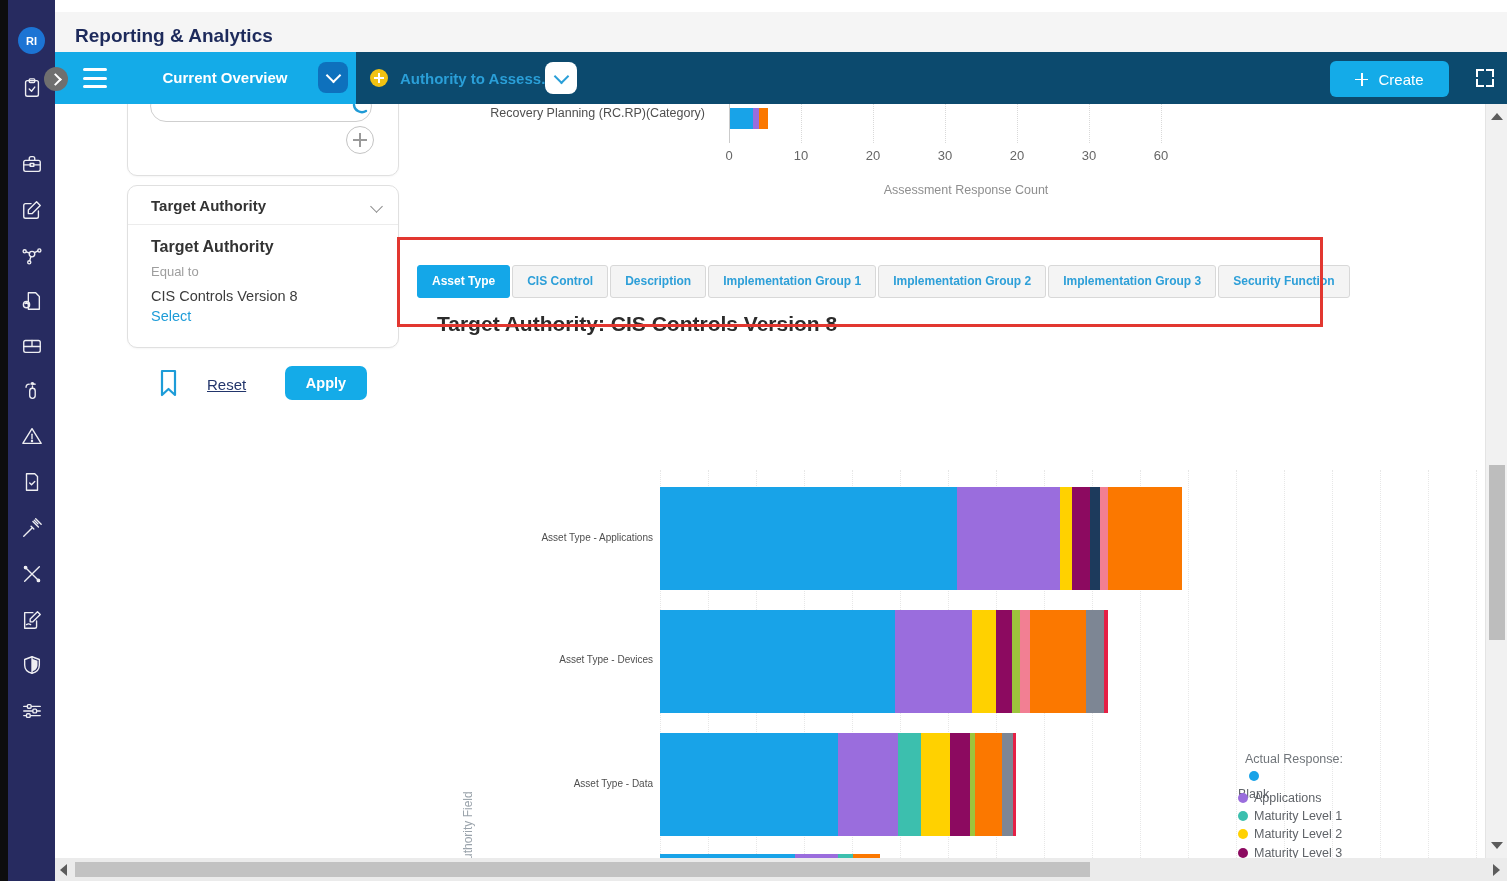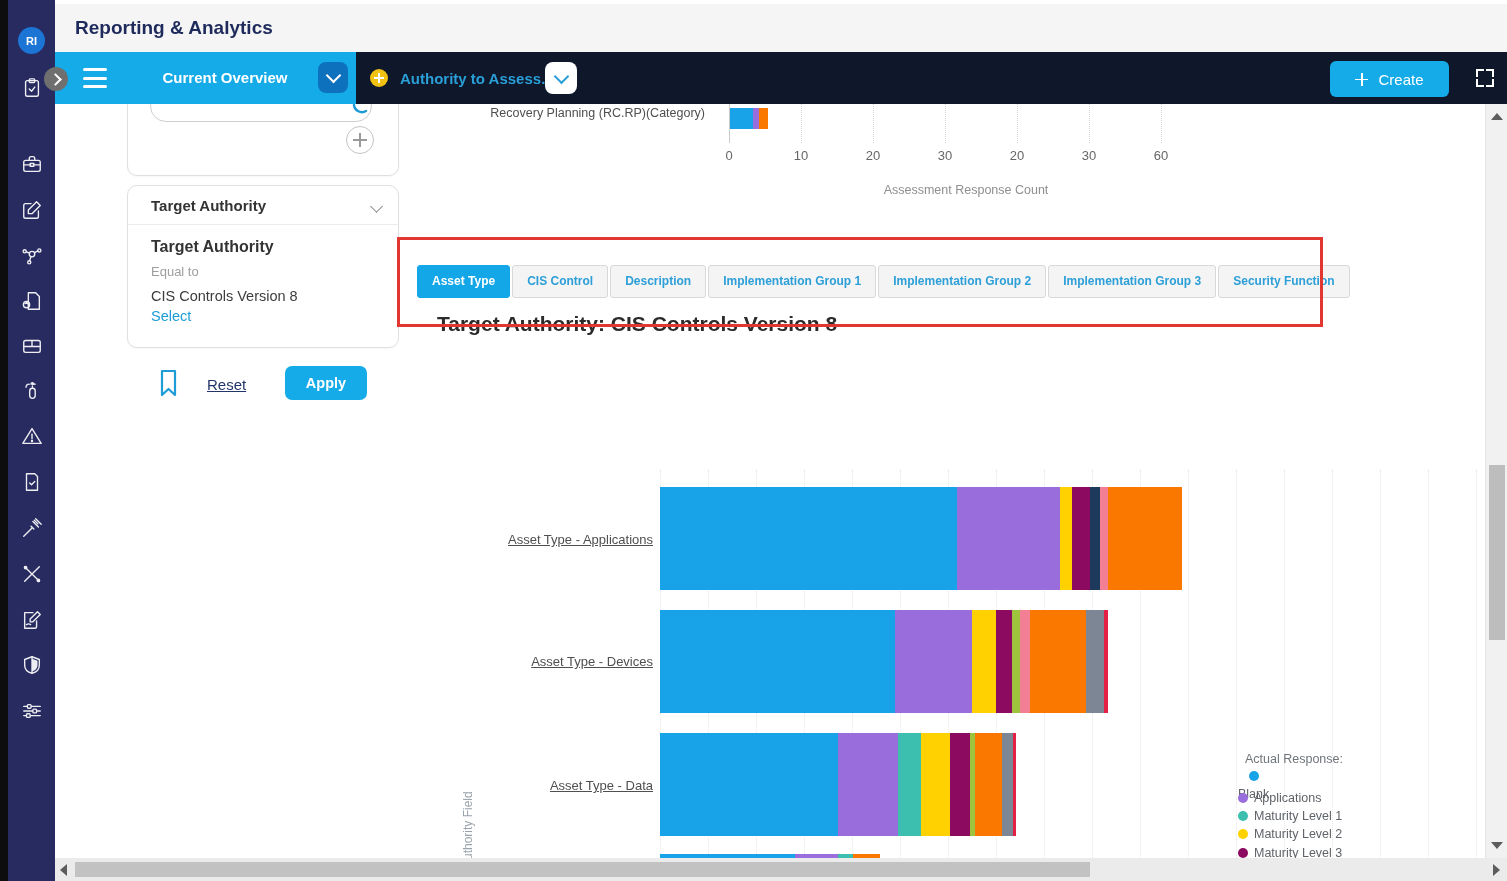--- a/index.html
+++ b/index.html
@@ -10,24 +10,24 @@
   .edge-strip{left:0;top:0;width:8px;height:881px;background:#0d0d0d;}
   .sidebar{left:8px;top:0;width:47px;height:881px;background:#272b60;}
   .avatar{left:18px;top:27px;width:27px;height:27px;border-radius:50%;background:#1c74d4;color:#fff;
           font-size:11px;font-weight:bold;display:flex;align-items:center;justify-content:center;z-index:4;}
   .side-ico{left:20px;width:23px;height:23px;display:flex;align-items:center;justify-content:center;opacity:.92;}
   .side-ico svg{width:22px;height:22px;stroke:#fff;fill:none;stroke-width:1.5;stroke-linecap:round;stroke-linejoin:round;}
   .expand-btn{left:44px;top:67px;width:24px;height:24px;border-radius:50%;background:#6f6f6f;z-index:6;
               display:flex;align-items:center;justify-content:center;}
   .chev-right{width:7px;height:7px;border-top:2px solid #fff;border-right:2px solid #fff;transform:rotate(45deg);margin-left:-2px;}
   
-  .header{left:55px;top:4px;width:1452px;height:52px;background:#f5f5f5;}
+  .header{left:55px;top:12px;width:1452px;height:52px;background:#f5f5f5;}
   .header-title{left:20px;top:13px;font-size:19px;font-weight:600;color:#1d2a5b;}
   
-  .toolbar{left:55px;top:52px;width:1452px;height:52px;background:#0f172a;border-bottom:4px solid #0ea5e9;}
+  .toolbar{left:55px;top:52px;width:1452px;height:52px;background:#0c4a6e;border-bottom:4px solid #0ea5e9;}
   .toolbar-blue{left:0;top:0;width:301px;height:52px;background:#14abe8;}
   .hamburger{left:28px;top:16px;width:24px;height:20px;display:flex;flex-direction:column;justify-content:space-between;}
   .hamburger i{display:block;height:3px;background:#fff;border-radius:2px;}
   .dash-label{left:0;top:17px;width:260px;text-align:center;color:#fff;font-size:15px;font-weight:600;}
   .chev-btn{left:263px;top:10px;width:30px;height:31px;background:#0e71bd;border-radius:8px;
             display:flex;align-items:center;justify-content:center;}
   .chev-down{width:9px;height:9px;border-left:2px solid #fff;border-bottom:2px solid #fff;transform:rotate(-45deg);margin-top:-4px;}
   .plus-circle{left:315px;top:17px;width:18px;height:18px;border-radius:50%;background:#f2c212;}
   .plus-circle:before,.plus-circle:after{content:"";position:absolute;background:#fff;}
   .plus-circle:before{left:8px;top:4px;width:2px;height:10px;}
@@ -80,21 +80,21 @@
   .xlabel{left:676px;top:79px;width:470px;text-align:center;font-size:12.5px;color:#8f8f8f;}
   
   .red-box{left:342px;top:133px;width:920px;height:84px;border:3px solid #e23730;z-index:20;pointer-events:none;}
   .tab-row{left:362px;top:161px;height:31px;display:flex;gap:2px;}
   .vtab{height:31px;line-height:31px;padding:0 14px;font-size:12px;font-weight:bold;background:#f4f4f4;
         border:1px solid #d8d8d8;border-radius:3px;color:#2d9fd8;white-space:nowrap;}
   .vtab.active{background:#14a7e8;color:#fff;border-color:#14a7e8;}
   .section-heading{left:382px;top:208px;font-size:21px;font-weight:600;color:#2b2b2b;}
   
   .grid-line{top:366px;width:0;height:388px;border-left:1px dotted #e7e7e7;}
-  .row-label{width:220px;text-align:right;font-size:13px;color:#4f4f4f;text-decoration:underline;}
+  .row-label{width:220px;text-align:right;font-size:10px;color:#4f4f4f;}
   .bar-row{left:605px;height:103px;display:flex;}
   .y-rot{left:406px;top:756px;transform:rotate(-90deg);transform-origin:0 0;font-size:12px;color:#9aa3ab;white-space:nowrap;}
   
   .legend-title{left:1190px;top:648px;font-size:12.5px;color:#70757a;}
   .legend-item{left:1183px;height:15px;display:flex;align-items:center;gap:6px;}
   .legend-dot{width:10px;height:10px;border-radius:50%;flex:none;}
   .legend-text{font-size:12.5px;color:#5f6368;}
   
   .vscroll{left:1485px;top:104px;width:22px;height:754px;background:#f1f1f1;border-left:1px solid #e4e4e4;}
   .vthumb{left:3px;top:361px;width:16px;height:175px;background:#bdbdbd;}

